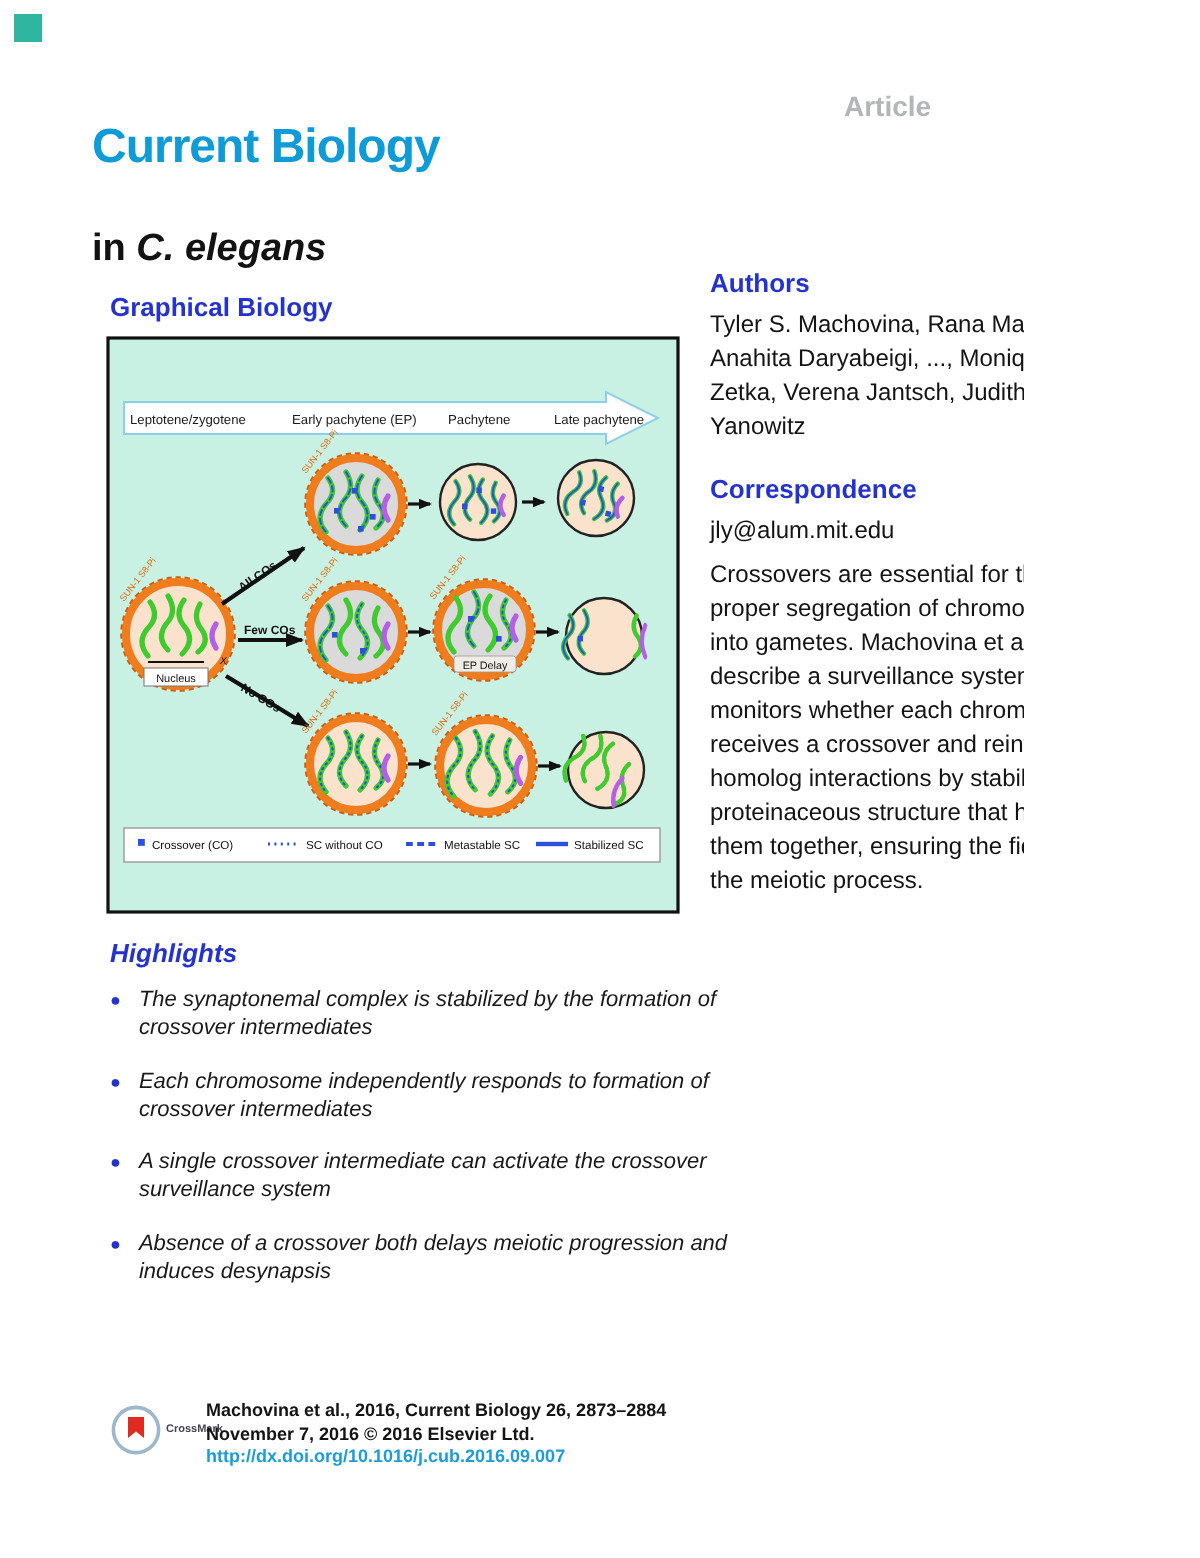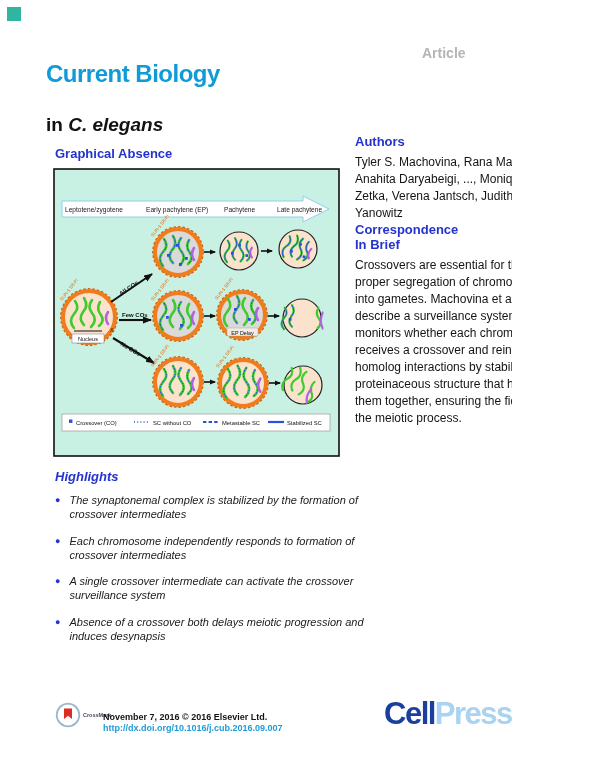--- a/index.html
+++ b/index.html
@@ -13,21 +13,21 @@
                color:#121212;line-height:21px;}
   .paper-title em{font-style:italic;}
   .sec-heading{font-size:13px;font-weight:bold;color:#2433cf;margin:0;}
   .ga-heading{position:absolute;left:55px;top:146px;}
   .figure-wrap{position:absolute;left:53px;top:168px;width:287px;height:289px;}
   .figure-wrap svg{display:block;}
   .figure-wrap text{font-family:"Liberation Sans", sans-serif;}
   .right-col{position:absolute;left:355px;top:134px;width:206px;}
   .right-col p{margin:0;font-size:12px;line-height:1.42;color:#141414;}
   .right-col .gap-s{margin-top:5px;}
-  .right-col .gap-l{}
+  .right-col .gap-l{margin-top:15px;}
   .email{font-size:11.5px;}
   .highlights{position:absolute;left:55px;top:469px;width:318px;font-style:italic;}
   .highlights ul{list-style:none;margin:9px 0 0 0;padding:0;}
   .highlights li{display:flex;gap:9px;font-size:11px;line-height:1.3;color:#1a1a1a;margin-bottom:12px;}
   .bullet{color:#2433cf;font-size:9px;line-height:1.6;flex:0 0 auto;}
   .crossmark{position:absolute;left:55px;top:702px;display:flex;align-items:center;gap:2px;}
   .crossmark-label{font-size:5.5px;color:#445;font-weight:bold;}
   .citation{position:absolute;left:103px;top:700px;font-size:9px;font-weight:bold;
             line-height:11.5px;color:#141414;}
   .doi-link{color:#1e9cd8;text-decoration:none;font-weight:bold;cursor:pointer;}
@@ -45,21 +45,21 @@
   <div class="article-label">Article</div>
 
   <div class="journal-logo">Current Biology</div>
 
   <div class="paper-title">
     <br>
     <span>in</span>
     <em>C. elegans</em>
   </div>
 
-  <h2 class="sec-heading ga-heading">Graphical Absence</h2>
+  <h2 class="sec-heading ga-heading">Graphical Biology</h2>
 
   <div class="figure-wrap">
     <svg width="287" height="289" viewBox="0 0 287 289">
       <defs>
         <marker id="ahBig" markerUnits="userSpaceOnUse" markerWidth="10" markerHeight="8" refX="8" refY="3.5" orient="auto">
           <path d="M0,0 L9,3.5 L0,7 Z" fill="#111"></path>
         </marker>
         <marker id="ahSm" markerUnits="userSpaceOnUse" markerWidth="7" markerHeight="6" refX="5.5" refY="2.6" orient="auto">
           <path d="M0,0 L6.5,2.6 L0,5.2 Z" fill="#111"></path>
         </marker>
@@ -237,21 +237,21 @@
         <line x1="215" y1="254" x2="231" y2="254" stroke="#2b50dd" stroke-width="2.2"></line>
         <text x="234" y="256.5" font-size="5.8" fill="#111">Stabilized SC</text>
       </g>
     </svg>
   </div>
 
   <div class="right-col">
     <h2 class="sec-heading">Authors</h2>
     <p class="gap-s">Tyler S. Machovina, Rana Mainpal, Anahita Daryabeigi, ..., Monique Zetka, Verena Jantsch, Judith L. Yanowitz</p>
     <h2 class="sec-heading gap-l">Correspondence</h2>
-    <h2 class="sec-heading gap-l">In Brief</h2>
+    <p class="email gap-s">jly@alum.mit.edu</p>
     <p class="gap-s">Crossovers are essential for the proper segregation of chromosomes into gametes. Machovina et al. describe a surveillance system that monitors whether each chromosome receives a crossover and reinforces homolog interactions by stabilizing the proteinaceous structure that holds them together, ensuring the fidelity of the meiotic process.</p>
   </div>
 
   <div class="highlights">
     <h2 class="sec-heading">Highlights</h2>
     <ul>
       <li>
         <span class="bullet">●</span>
         <span>The synaptonemal complex is stabilized by the formation of crossover intermediates</span>
       </li>
@@ -272,22 +272,19 @@
 
   <div class="crossmark">
     <svg width="26" height="26" viewBox="0 0 26 26">
       <circle cx="13" cy="13" r="11.3" fill="#ffffff" stroke="#9db8cb" stroke-width="1.8"></circle>
       <path d="M9,6.5 h8 v10.5 l-4,-3.2 -4,3.2 z" fill="#e02b20"></path>
     </svg>
     <span class="crossmark-label">CrossMark</span>
   </div>
 
   <div class="citation">
-    <br>
+    <span>Machovina et al., 2016, Current Biology 26, 2873–2884</span><br>
     <span>November 7, 2016 © 2016 Elsevier Ltd.</span><br>
     <a class="doi-link">http://dx.doi.org/10.1016/j.cub.2016.09.007</a>
   </div>
 
-  <div class="brand">
-    <span class="cell">Cell</span><span class="press">Press</span>
-  </div>
 
 </div>
 
 </body></html>

